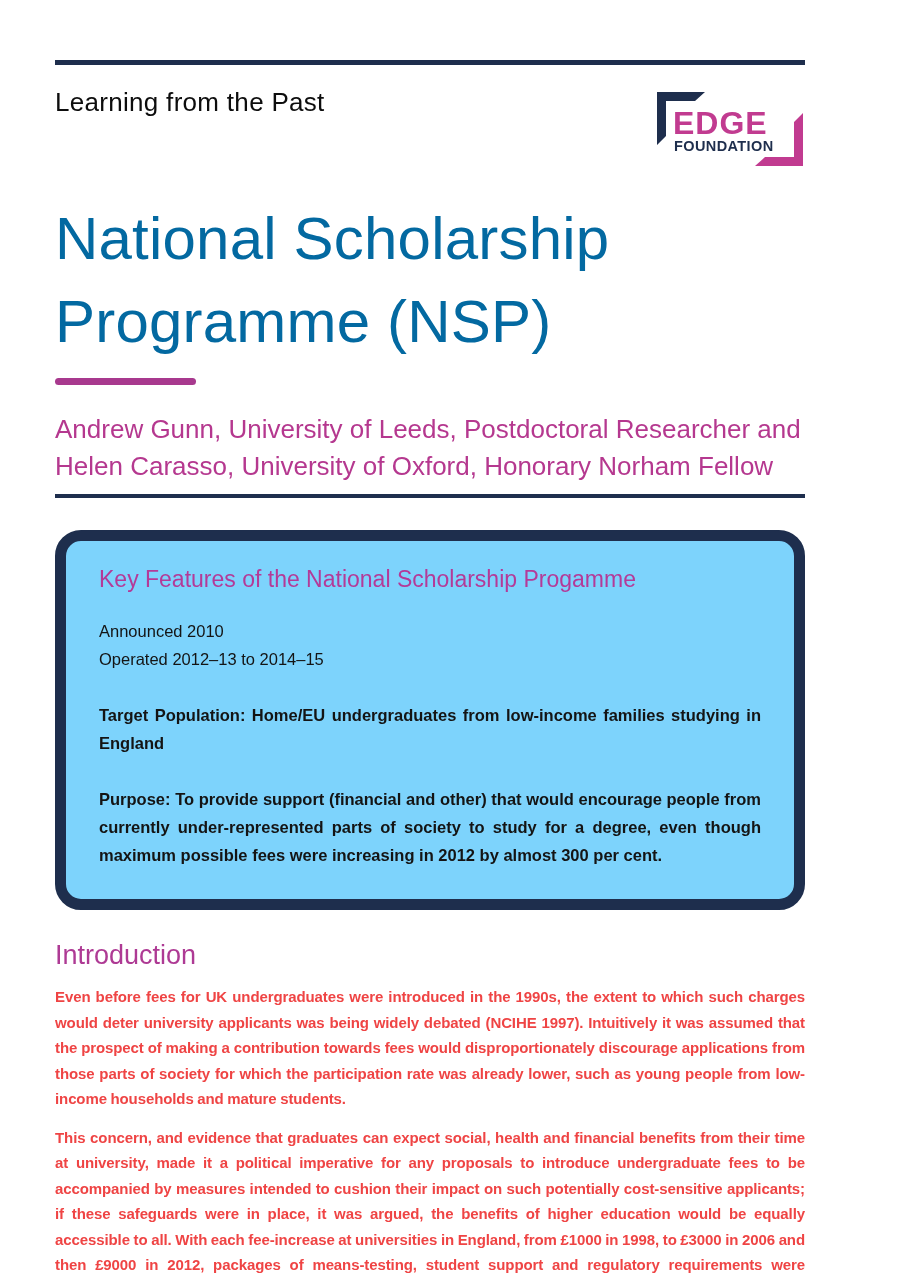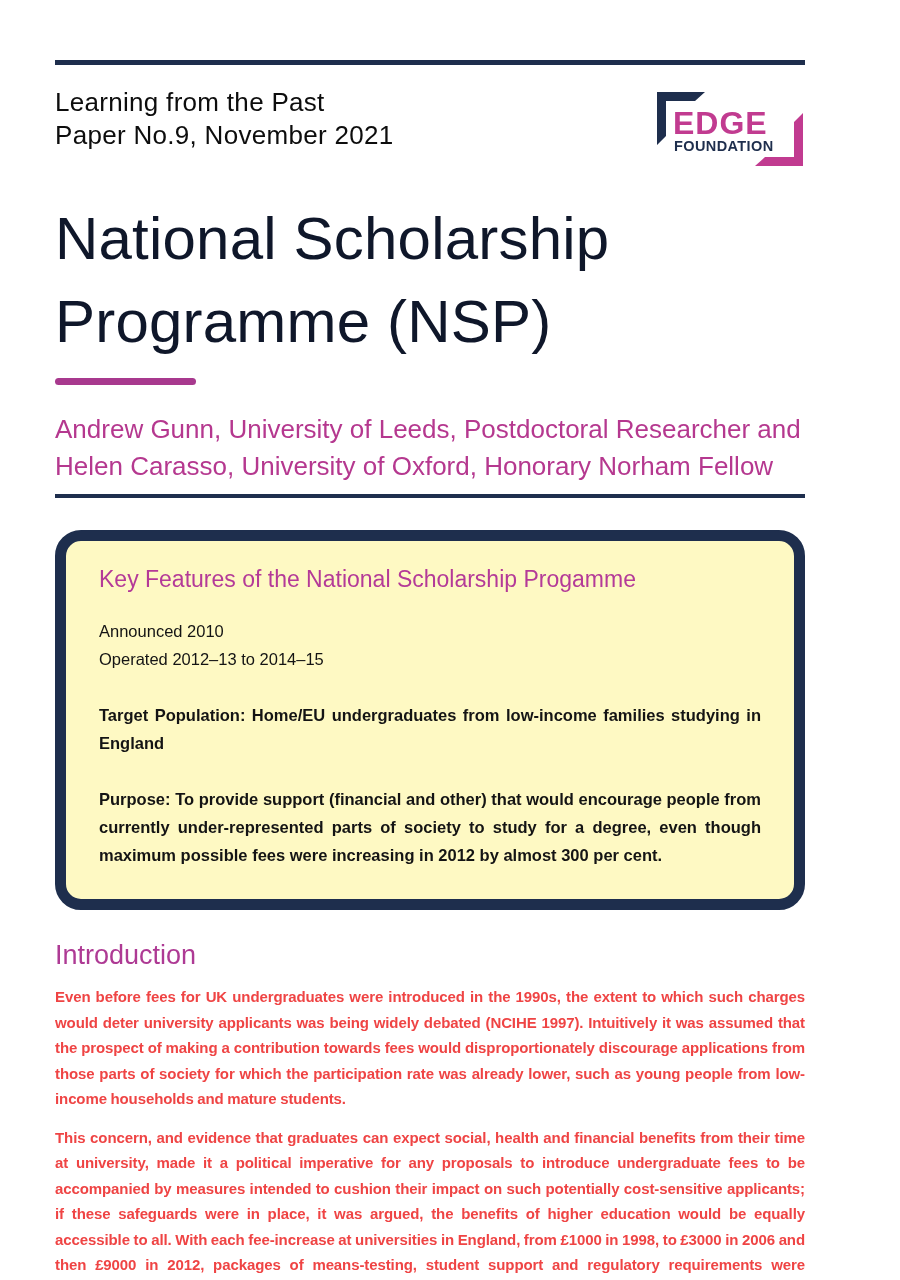--- a/index.html
+++ b/index.html
@@ -34,21 +34,21 @@
     color: #0d0d0d;
     letter-spacing: 0.3px;
   }
   .logo-svg { display: block; margin-top: 2px; }
 
   .doc-title {
     font-size: 60px;
     line-height: 83px;
     font-weight: 400;
     letter-spacing: 0.2px;
-    color: #0f172a;
+    color: #0369a1;
     margin-top: 27px;
     max-width: 700px;
   }
   .title-bar {
     width: 141px;
     height: 7px;
     border-radius: 4px;
     background: #a8398e;
     margin-top: 15px;
   }
@@ -61,21 +61,21 @@
     max-width: 790px;
   }
   .author-rule {
     margin-top: 9px;
     height: 4px;
     background: #1e2e4d;
   }
 
   .key-box {
     margin-top: 32px;
-    background: #fef9c3;
+    background: #7dd3fc;
     border: 11px solid #1e2e4d;
     border-radius: 26px;
     padding: 25px 33px 30px 33px;
   }
   .key-heading {
     color: #b43a98;
     font-size: 23px;
     font-weight: 400;
     margin-bottom: 24px;
   }
@@ -116,21 +116,20 @@
 <body>
 
 <div class="page">
   <div class="content">
 
     <div class="top-rule"></div>
 
     <div class="header-row">
       <div class="header-text">
         <div>Learning from the Past</div>
-        <div>Paper No.9, November 2021</div>
       </div>
 
       <svg class="logo-svg" width="150" height="82" viewBox="0 0 150 82">
         <polygon points="2,4 50,4 40,13 11,13 11,48 2,57" fill="#1e2e4d"></polygon>
         <text x="18" y="46" font-family="Liberation Sans, sans-serif" font-size="32" font-weight="bold" letter-spacing="1" fill="#c13b90">EDGE</text>
         <text x="19" y="63" font-family="Liberation Sans, sans-serif" font-size="14.5" font-weight="bold" letter-spacing="0.4" fill="#1e2e4d">FOUNDATION</text>
         <polygon points="148,78 100,78 110,69 139,69 139,34 148,25" fill="#c13b90"></polygon>
       </svg>
     </div>
 

